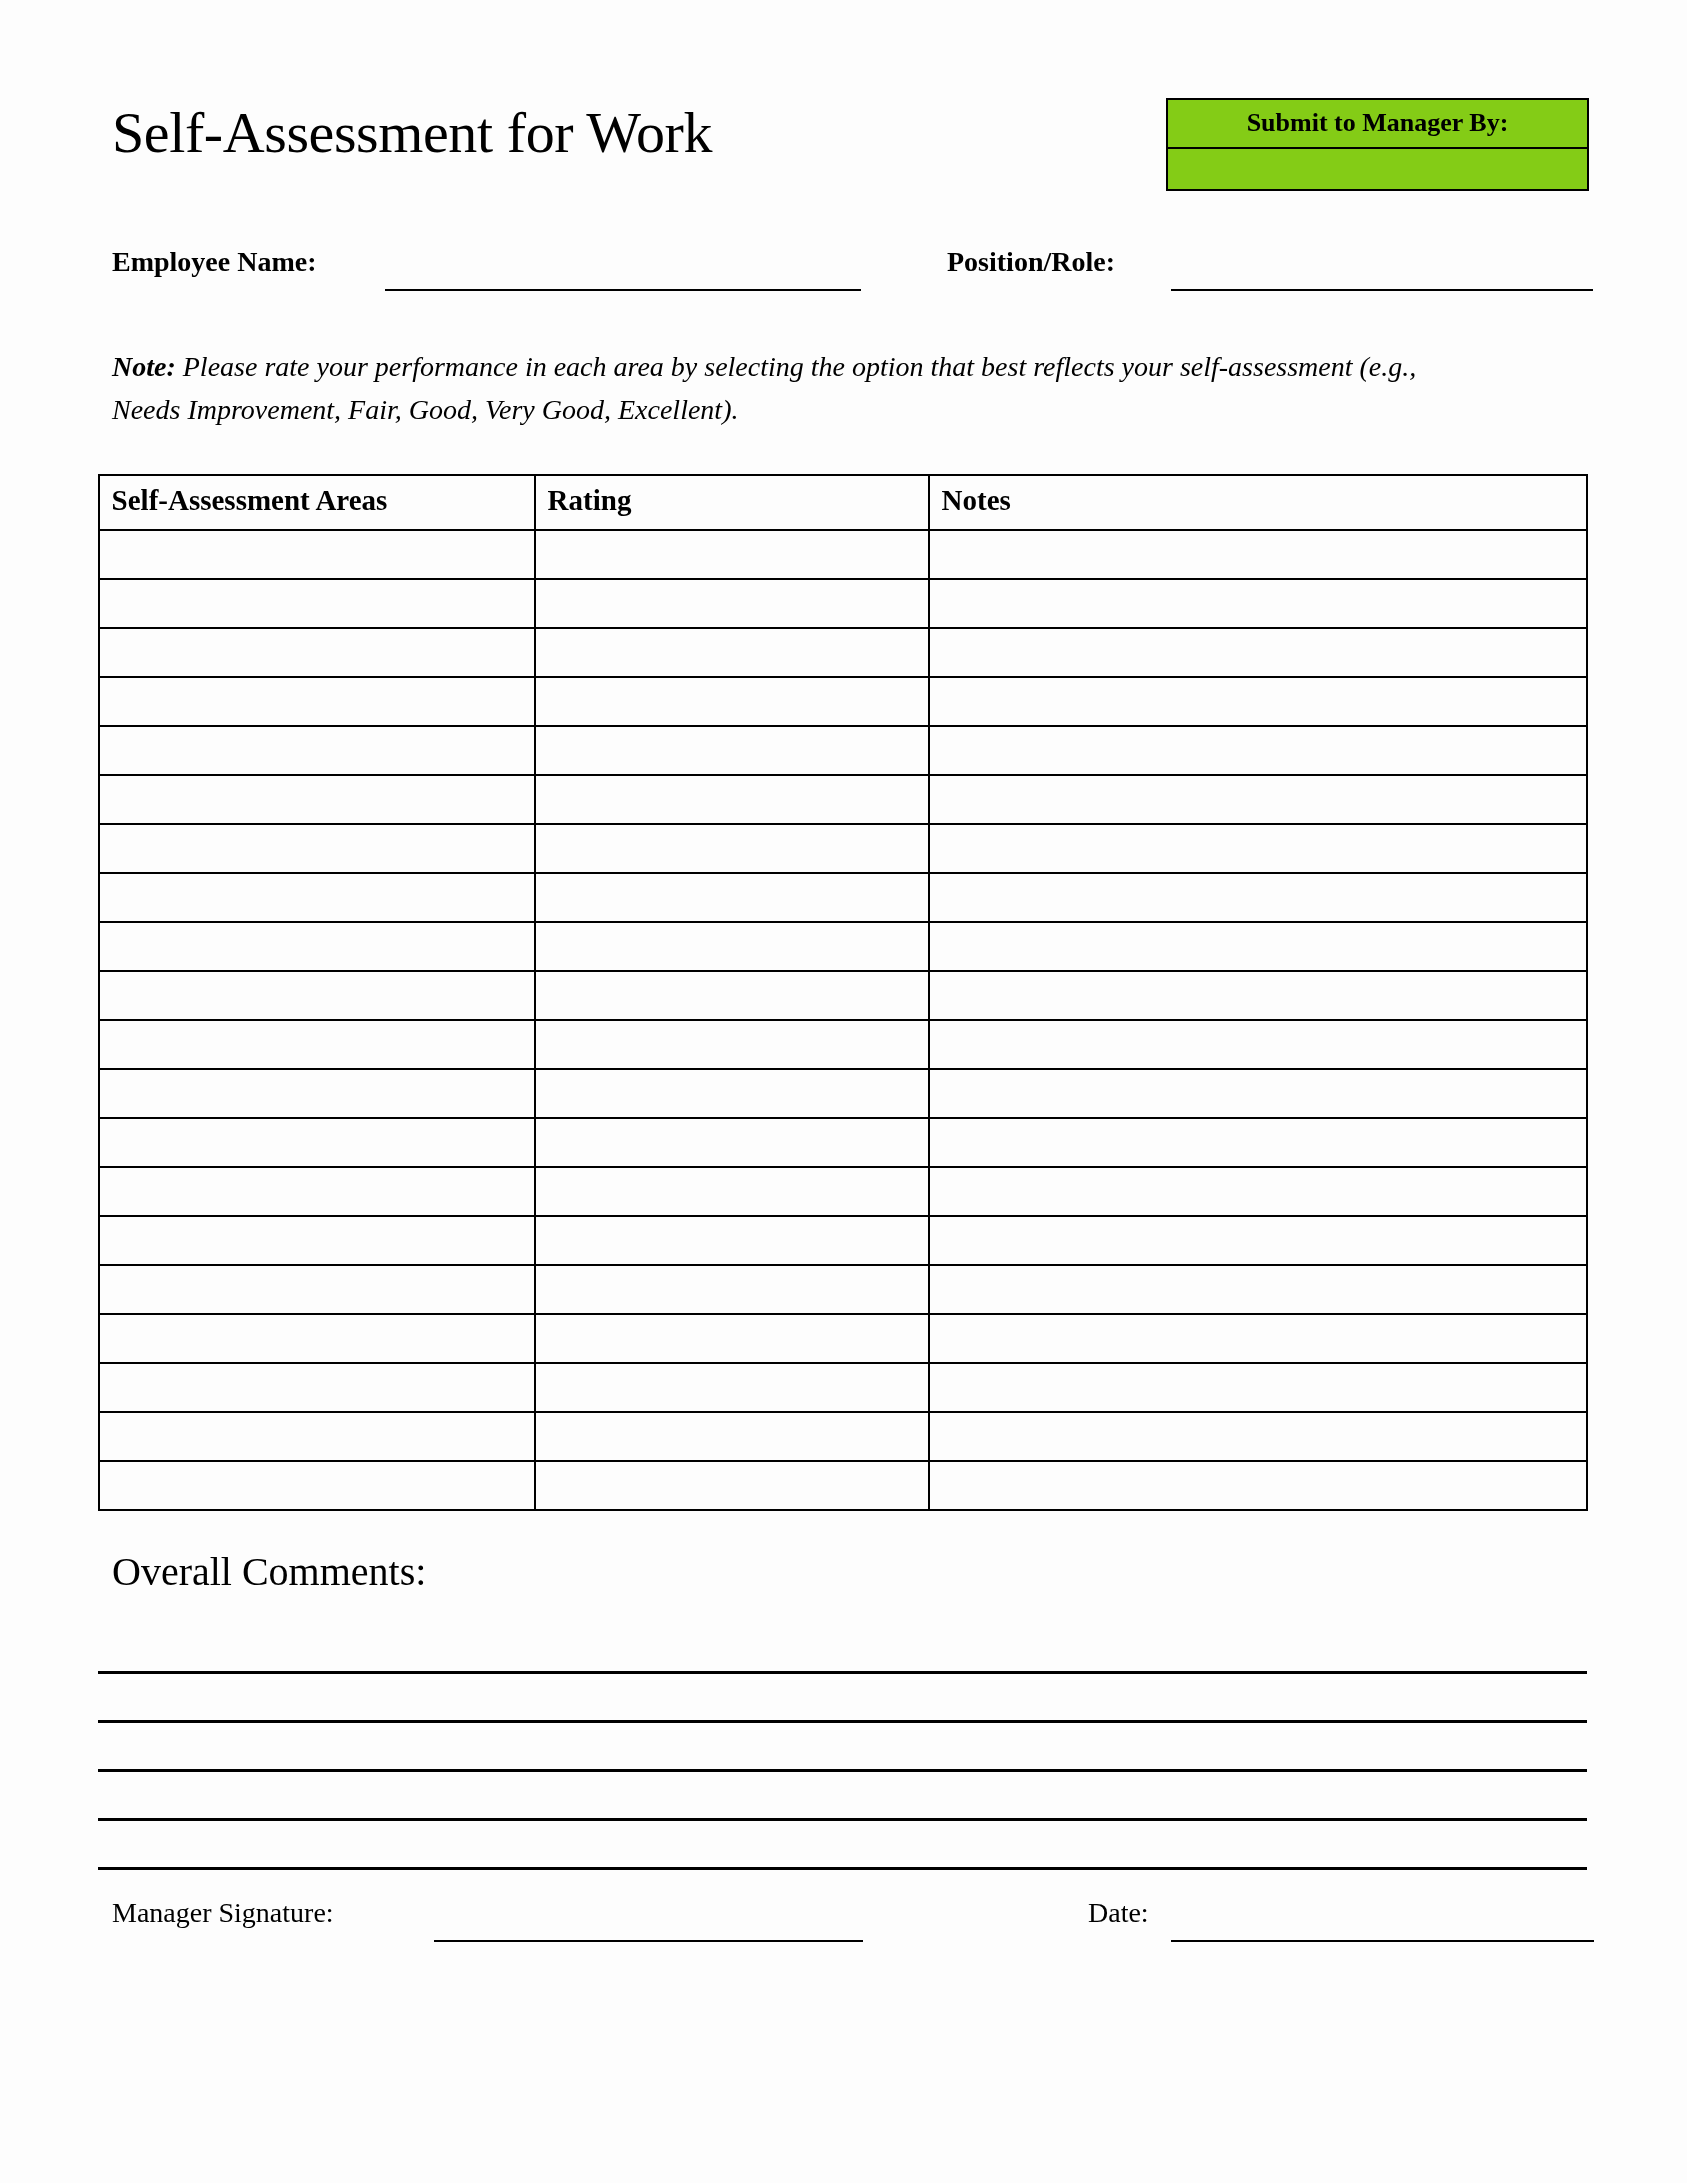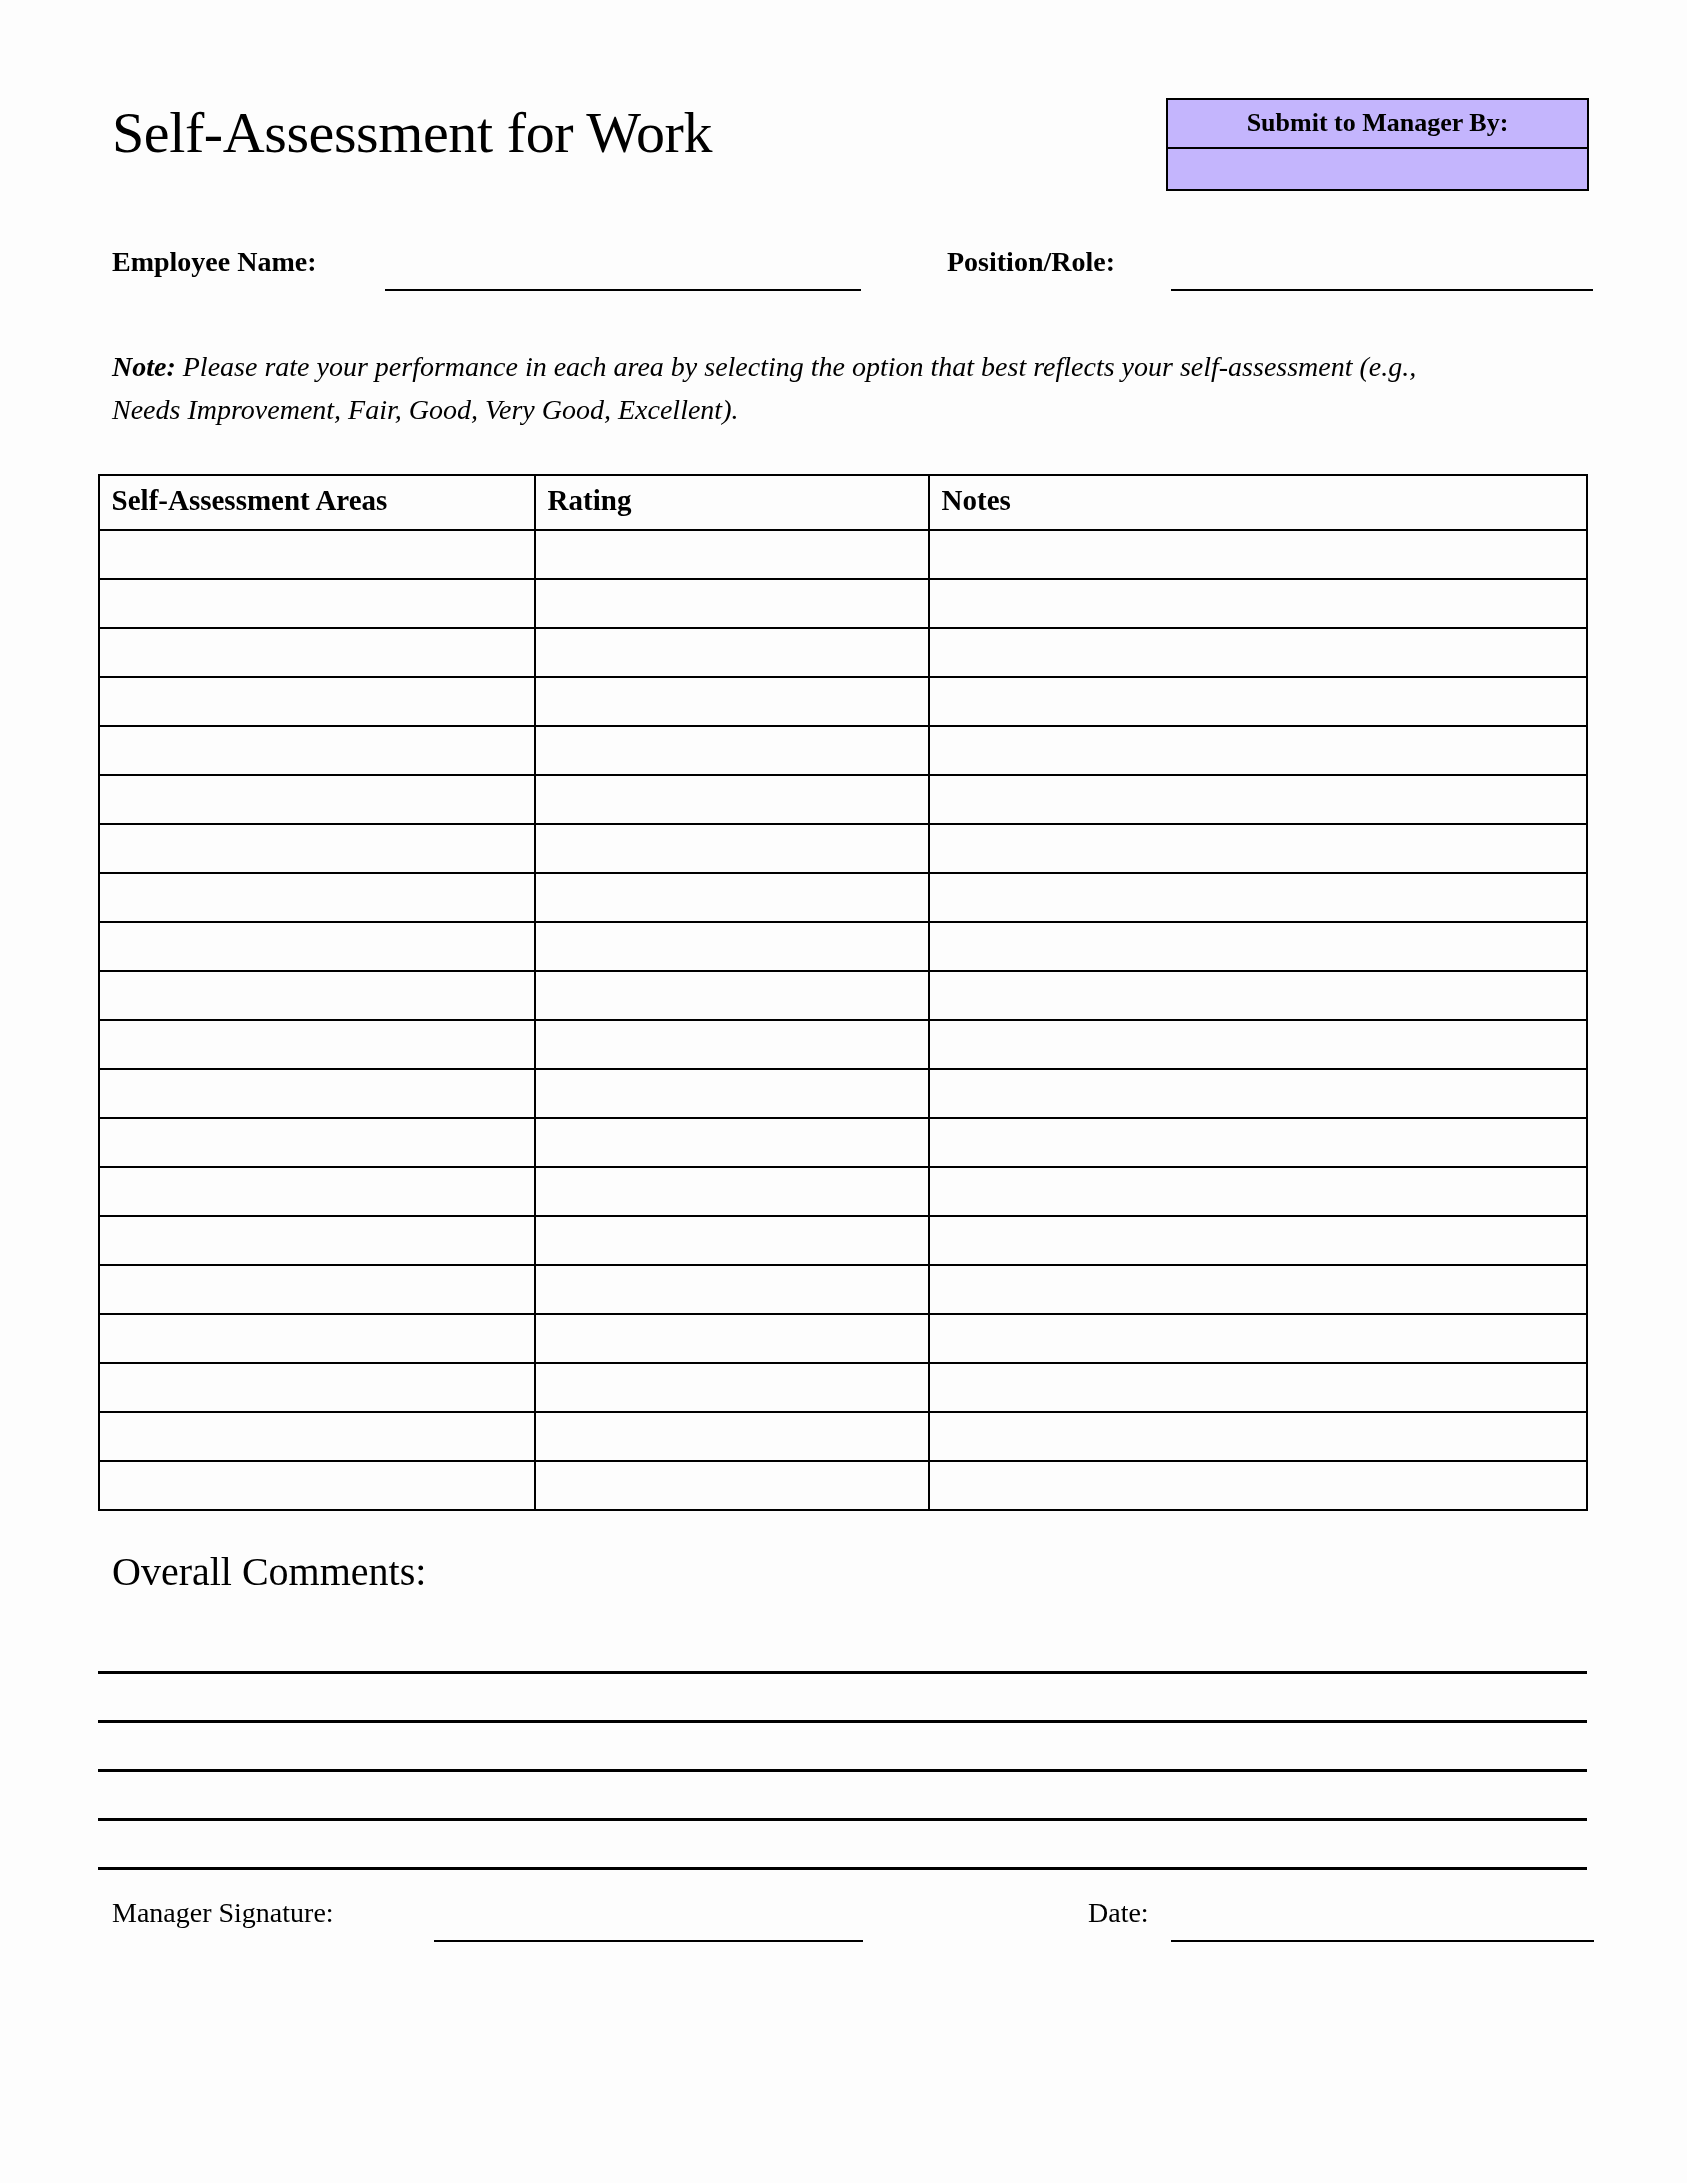--- a/index.html
+++ b/index.html
@@ -30,21 +30,21 @@
     white-space: nowrap;
   }
 
   .submit-box {
     position: absolute;
     left: 1166px;
     top: 98px;
     width: 423px;
     border: 2.5px solid #000;
     box-sizing: border-box;
-    background: #c4b5fd;
+    background: #84cc16;
   }
   .submit-box-label {
     font-size: 26px;
     font-weight: bold;
     text-align: center;
     padding: 10px 5px 10.8px 5px;
     border-bottom: 2.5px solid #000;
     line-height: 1.0;
     white-space: nowrap;
   }

